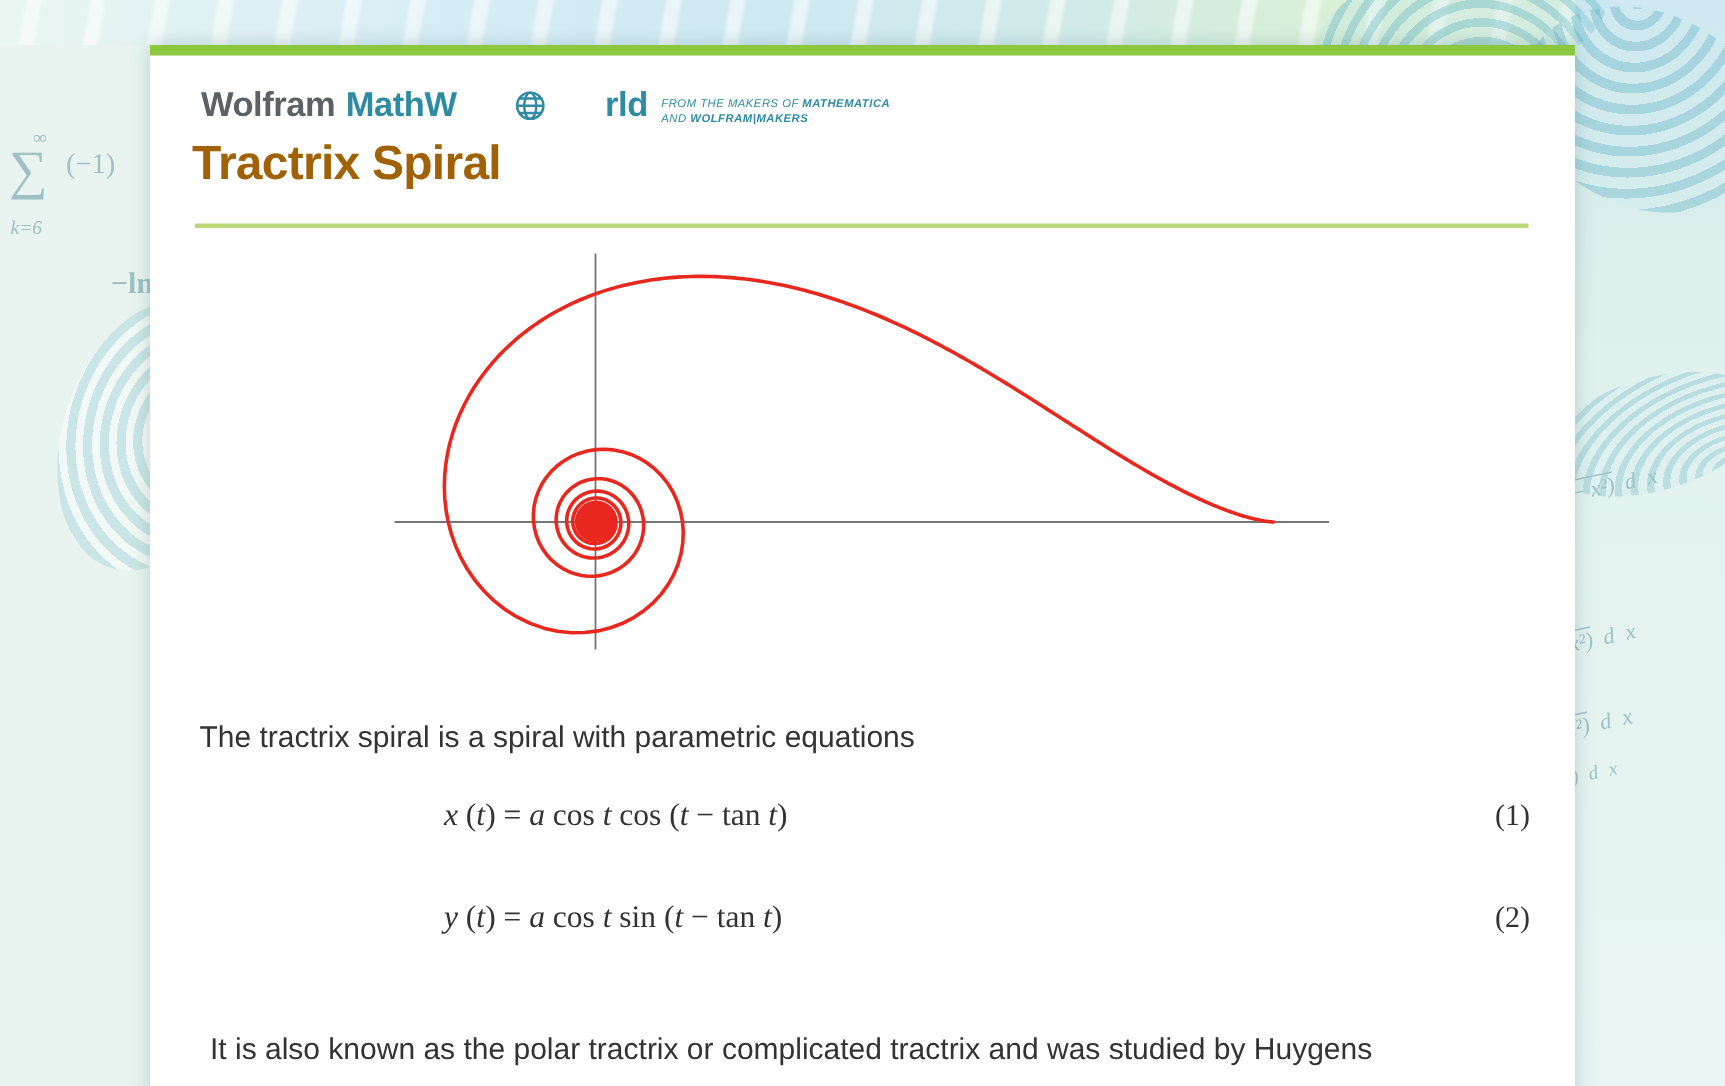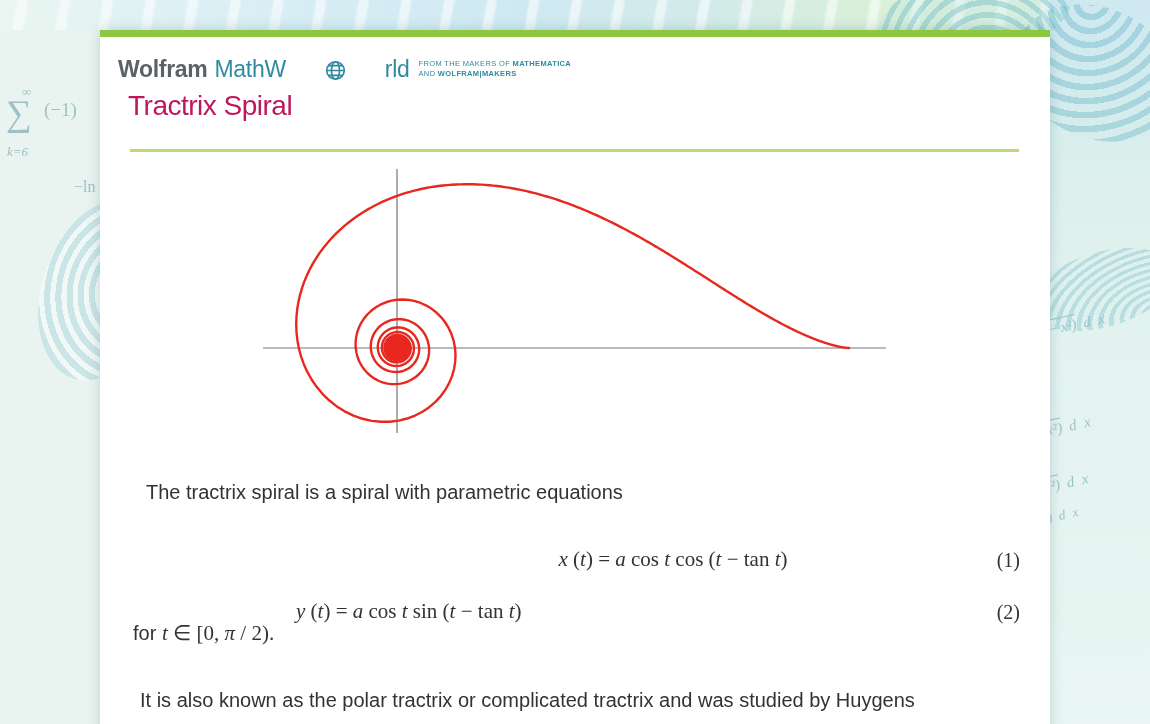--- a/index.html
+++ b/index.html
@@ -44,56 +44,56 @@
     opacity:.75;
   }
   .bg-math{color:#9fc0c4;font-family:"Liberation Serif",serif;}
   .bg-formula-left{position:absolute;left:0;top:0;width:110px;height:260px;}
   .bg-formula-left span{position:absolute;}
   .sum-inf{left:22px;top:84px;font-size:13px;}
   .sum-sigma{left:6px;top:92px;font-size:36px;}
   .sum-k{left:7px;top:144px;font-size:13px;font-style:italic;}
   .sum-term{left:44px;top:99px;font-size:19px;}
   .sum-sup{left:82px;top:93px;font-size:11px;font-style:italic;margin-left:36px;}
-  .sum-ln{left:74px;top:178px;font-size:16px;}
+  .sum-ln{left:74px;top:178px;font-size:20px;font-weight:bold;}
   #bg-right-math{position:absolute;left:0;top:0;width:1150px;height:724px;pointer-events:none;}
   .bgm{position:absolute;font-family:"Liberation Serif",serif;font-style:italic;color:#9cc3c7;transform:rotate(-12deg);font-size:15px;white-space:nowrap;}
   .bgm .rad{border-top:1px solid #9cc3c7;padding-top:1px;}
   .bgm .dx{margin-left:7px;letter-spacing:2px;}
   .bgm-0{left:1040px;top:280px;font-size:14px;}
   .bgm-1{left:1026px;top:318px;}
   .bgm-2{left:1040px;top:391px;font-size:14px;}
   .bgm-3{left:1024px;top:420px;}
   .bgm-4{left:1030px;top:476px;}
   .bgm-5{left:1038px;top:508px;font-size:13px;}
   
   .card{
     position:absolute;left:100px;top:30px;width:950px;height:701px;
     background:#ffffff;border-top:7px solid #8dc63f;
     box-shadow:0 0 12px rgba(70,120,125,.28);
   }
   .card > *{position:absolute;}
   
-  .logo-row{left:18px;top:19px;display:flex;align-items:flex-start;white-space:nowrap;}
+  .logo-row{left:34px;top:19px;display:flex;align-items:flex-end;white-space:nowrap;}
   .logo-wolfram{font-size:23px;font-weight:bold;color:#5b6266;letter-spacing:-.3px;}
-  .logo-mathworld{font-size:23px;font-weight:normal;color:#2e8ba1;letter-spacing:-.3px;margin-left:7px;display:inline-flex;align-items:center;gap:40px;}
+  .logo-mathworld{font-size:23px;font-weight:bold;color:#2e8ba1;letter-spacing:-.3px;margin-left:7px;display:inline-flex;align-items:center;gap:40px;}
   .globe{margin:2px -1px 0 -1px;display:inline-block;}
-  .tagline{margin-left:9px;margin-top:3px;color:#2e8ba1;font-size:7.5px;letter-spacing:.35px;line-height:9.5px;}
+  .tagline{margin-left:9px;margin-top:3px;color:#2e8ba1;font-size:7.5px;letter-spacing:.35px;line-height:9.5px;font-style:italic;}
   .tagline b{font-weight:bold;}
   
-  .page-title{left:28px;top:53px;font-size:28px;font-weight:normal;color:#be185d;letter-spacing:-.5px;margin:0;}
+  .page-title{left:28px;top:53px;font-size:32px;font-weight:bold;color:#a16207;letter-spacing:-.5px;margin:0;}
   .rule{left:30px;top:112px;width:889px;height:3px;background:#bcd97a;}
   
   .figure{left:160px;top:128px;}
   .axis{stroke:#767676;stroke-width:1.2;}
   #spiral-path{stroke:#e8281e;stroke-width:2.4;fill:none;stroke-linejoin:round;stroke-linecap:round;}
   
-  .intro{left:46px;top:442px;font-size:20px;line-height:26px;margin:0;}
+  .intro{left:33px;top:442px;font-size:20px;line-height:26px;margin:0;}
   .eq-row{left:0;right:0;height:32px;}
-  .eq-row1{top:510px;text-align:center;}
+  .eq-row1{top:494px;}
   .eq-row2{top:532px;margin-top:30px;}
   .eq-body{margin-left:196px;font-family:"Liberation Serif",serif;font-size:21px;}
   .mi{font-style:italic;}
   .mr{font-style:normal;}
   .eq-num{position:absolute;right:30px;top:2px;font-family:"Liberation Serif",serif;font-size:20px;}
   .domain-line{left:33px;top:584px;font-size:20px;}
   .domain-math{font-family:"Liberation Serif",serif;font-size:21px;}
   .para{left:33px;top:642px;width:905px;font-size:20px;line-height:28px;margin:7px;}
 </style>
 </head>
@@ -157,19 +157,16 @@
 
   <div class="eq-row eq-row1">
     <span class="eq-body"><span class="mi">x</span><span class="mr"> (</span><span class="mi">t</span><span class="mr">) = </span><span class="mi">a</span><span class="mr"> cos </span><span class="mi">t</span><span class="mr"> cos (</span><span class="mi">t</span><span class="mr"> − tan </span><span class="mi">t</span><span class="mr">)</span></span>
     <span class="eq-num">(1)</span>
   </div>
   <div class="eq-row eq-row2">
     <span class="eq-body"><span class="mi">y</span><span class="mr"> (</span><span class="mi">t</span><span class="mr">) = </span><span class="mi">a</span><span class="mr"> cos </span><span class="mi">t</span><span class="mr"> sin (</span><span class="mi">t</span><span class="mr"> − tan </span><span class="mi">t</span><span class="mr">)</span></span>
     <span class="eq-num">(2)</span>
   </div>
 
-  <div class="domain-line">
-    <span>for </span><span class="domain-math"><span class="mi">t</span><span class="mr"> ∈ [0, </span><span class="mi">π</span><span class="mr"> / 2).</span></span>
-  </div>
 
   <p class="para">It is also known as the polar tractrix or complicated tractrix and was studied by Huygens</p>
 
 </div>
 
 </body></html>

